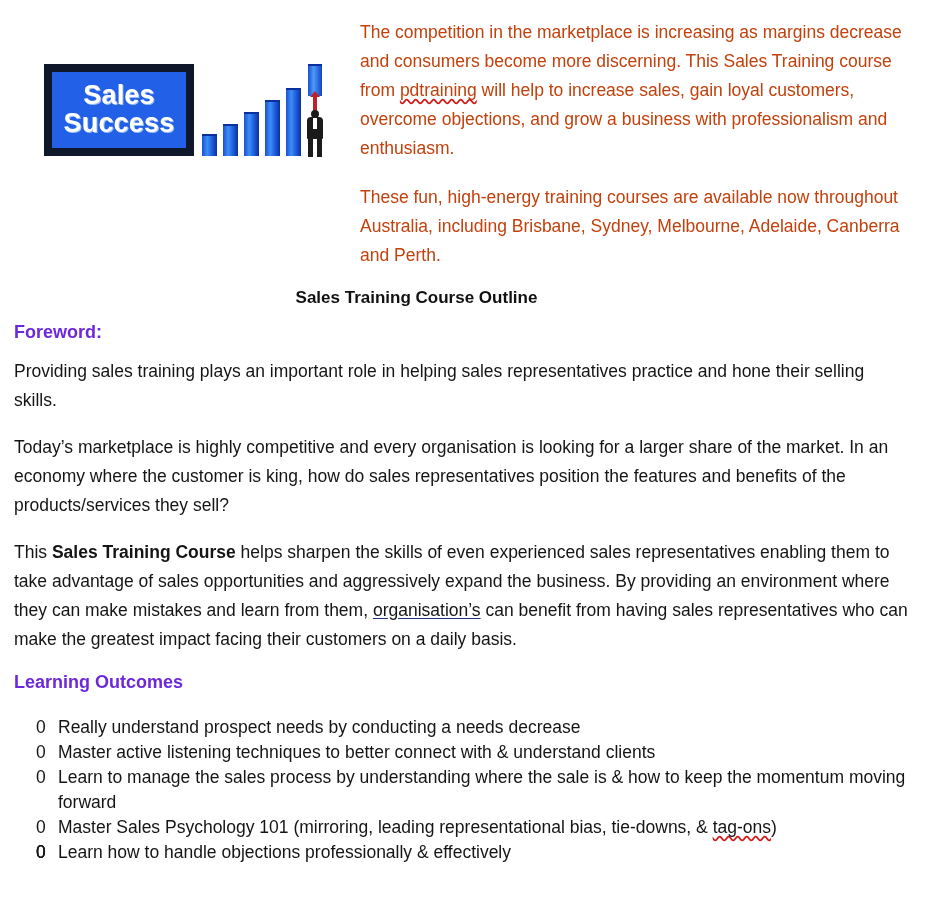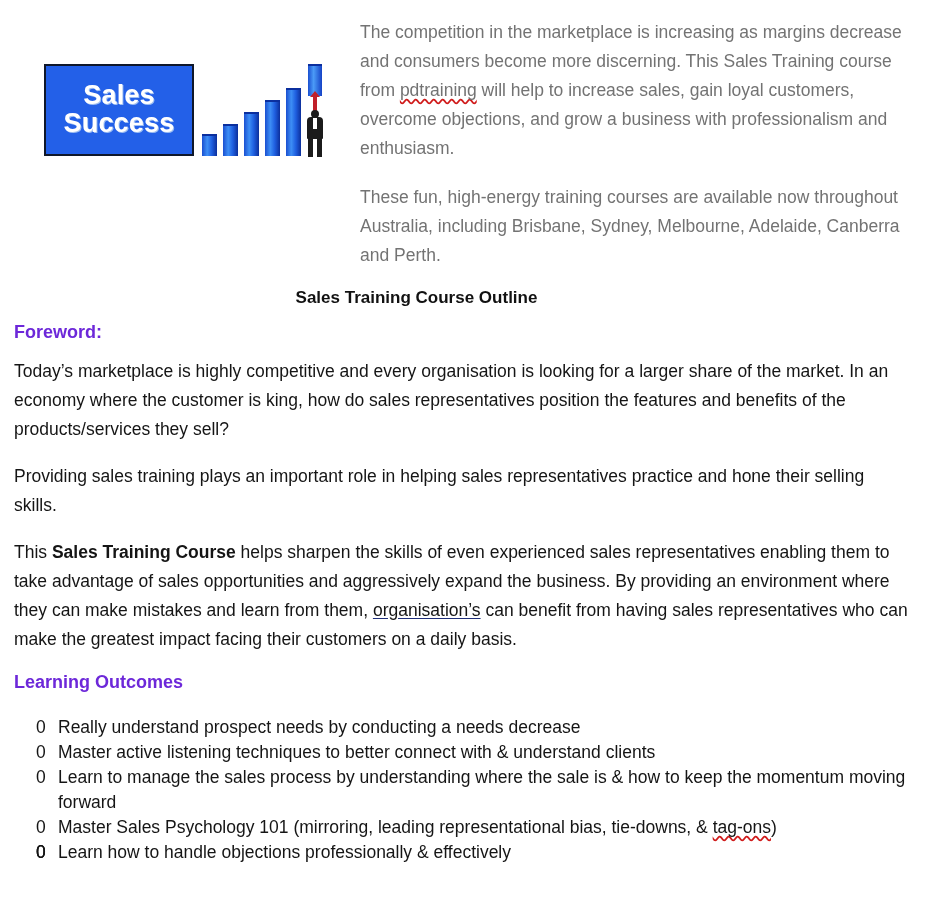--- a/index.html
+++ b/index.html
@@ -32,21 +32,21 @@
     width: 268px;
     height: 94px;
   }
   .logo-box {
     position: absolute;
     left: 0;
     top: 0;
     width: 150px;
     height: 92px;
     background: #2360e8;
-    border: 2px solid #0f172a;
+    border: 8px solid #0f172a;
     box-sizing: border-box;
     display: flex;
     flex-direction: column;
     align-items: center;
     justify-content: center;
     line-height: 1.02;
   }
   .logo-line {
     color: #ffffff;
     font-weight: bold;
@@ -97,21 +97,21 @@
   .intro {
     position: absolute;
     left: 360px;
     top: 18px;
     width: 548px;
   }
   .intro p {
     margin: 0 0 20px 0;
     font-size: 17.5px;
     line-height: 29px;
-    color: #737373;
+    color: #c2410c;
   }
 
   
   .misspell {
     text-decoration: underline wavy #d01b1b;
     text-decoration-skip-ink: none;
     text-underline-offset: 2px;
   }
   .revision {
     text-decoration: underline;
@@ -212,23 +212,23 @@
     <p>These fun, high-energy training courses are available now throughout Australia, including Brisbane, Sydney, Melbourne, Adelaide, Canberra and Perth.</p>
   </div>
 </div>
 
 <div class="outline-title">Sales Training Course Outline</div>
 
 <div class="body">
 
   <h3>Foreword:</h3>
 
+  <p>Providing sales training plays an important role in helping sales representatives practice and hone their selling skills.</p>
+
   <p>Today’s marketplace is highly competitive and every organisation is looking for a larger share of the market. In an economy where the customer is king, how do sales representatives position the features and benefits of the products/services they sell?</p>
-
-  <p>Providing sales training plays an important role in helping sales representatives practice and hone their selling skills.</p>
 
   <p><span>This </span><b>Sales Training Course</b><span> helps sharpen the skills of even experienced sales representatives enabling them to take advantage of sales opportunities and aggressively expand the business. By providing an environment where they can make mistakes and learn from them, </span><span class="revision">organisation’s</span><span> can benefit from having sales representatives who can make the greatest impact facing their customers on a daily basis.</span></p>
 
   <h3 class="outcomes">Learning Outcomes</h3>
 
   <ul class="outcomes-list">
     <li class="outcome-item">
       <span class="outcome-bullet">0</span>
       <span>Really understand prospect needs by conducting a needs decrease</span>
     </li>

